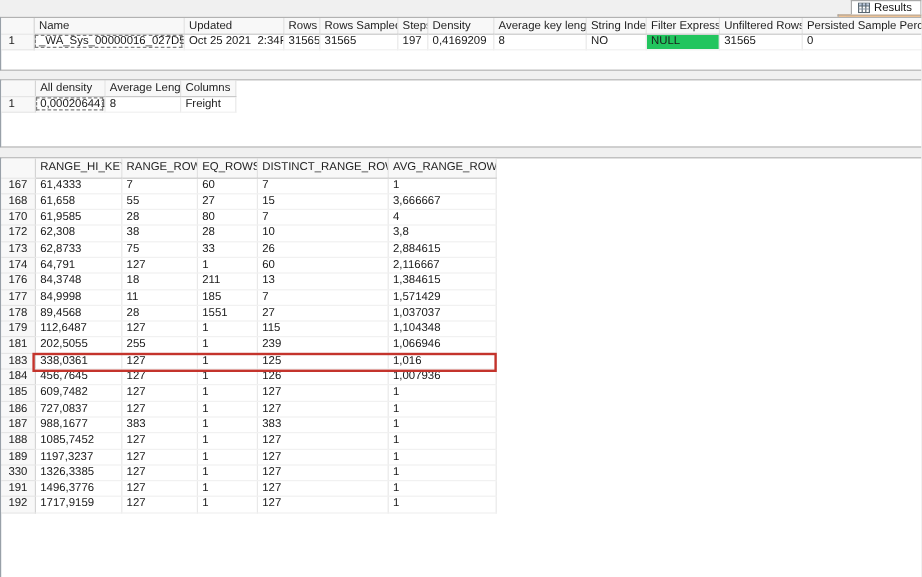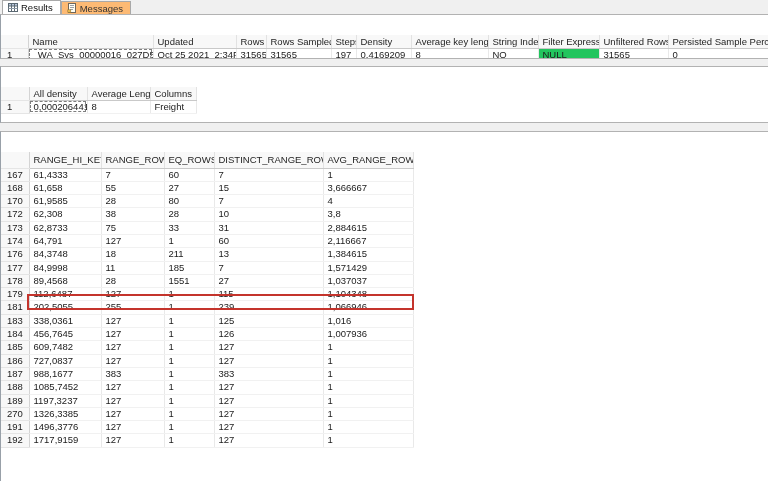--- a/index.html
+++ b/index.html
@@ -3,37 +3,37 @@
 <meta charset="utf-8">
 <style>
   html,body{margin:0;padding:0;background:#e8e8e8;}
   .screen{
     width:768px;height:481px;position:relative;overflow:hidden;
     background:#f0f0f0;
     font-family:"Liberation Sans", sans-serif;
     font-size:9.5px;color:#1a1a1a;
   }
   
-  .tabstrip{height:14px;display:flex;align-items:flex-end;background:#f0f0f0;padding-left:2px;box-sizing:border-box;}
+  .tabstrip{height:14px;display:flex;align-items:flex-end;background:#f0f0f0;padding-left:2px;box-sizing:border-box;flex-direction:column;}
   .tab{height:13px;display:flex;align-items:center;gap:3px;padding:0 7px 0 5px;
        border:1px solid #a9a9a9;border-bottom:none;background:#fdba74;color:#333;
        box-sizing:border-box;font-size:9.5px;white-space:nowrap;cursor:default;}
   .tab.active{background:#ffffff;height:14px;z-index:2;color:#111;}
   .tab .ticon{display:inline-flex;line-height:0;}
   
   .panel{background:#ffffff;border-top:1px solid #b2b2b2;border-bottom:1px solid #b2b2b2;
          border-left:1px solid #98a0a8;box-sizing:border-box;position:relative;overflow:hidden;}
   #panel-stats{height:45px;}
   #panel-density{height:57px;}
   #panel-histogram{height:364px;}
   .splitter{height:7px;background:#f0f0f0;}
   .splitter.s2{height:8px;}
   .bottomstrip{height:4px;background:#f0f0f0;border-top:1px solid #c8c8c8;box-sizing:border-box;}
   
-  table{border-collapse:collapse;table-layout:fixed;margin-top:20px;}
+  table{border-collapse:collapse;table-layout:fixed;}
   #panel-stats table{width:768px;}
   #panel-density table{width:195px;}
   #panel-histogram table{width:412px;}
   th,td{padding:0 2px 0 4px;overflow:hidden;white-space:pre;text-align:left;
         font-weight:normal;font-size:9.5px;box-sizing:border-box;}
   thead th{background:#f8f8f8;border-right:1px solid #e2e2e2;border-bottom:1px solid #c9c9c9;
            height:13px;color:#1e1e1e;}
   #panel-histogram thead th{height:16px;}
   td{background:#fff;border-right:1px solid #e9e9e9;border-bottom:1px solid #f1f1f1;height:13px;}
   #panel-histogram td{height:12.3px;line-height:12.3px;}
@@ -218,21 +218,21 @@
             <td>28</td>
             <td>10</td>
             <td>3,8</td>
           </tr>
 
           <tr>
             <td class="rowhdr">173</td>
             <td>62,8733</td>
             <td>75</td>
             <td>33</td>
-            <td>31</td>
+            <td>26</td>
             <td>2,884615</td>
           </tr>
 
           <tr>
             <td class="rowhdr">174</td>
             <td>64,791</td>
             <td>127</td>
             <td>1</td>
             <td>60</td>
             <td>2,116667</td>
@@ -343,21 +343,21 @@
           <tr>
             <td class="rowhdr">189</td>
             <td>1197,3237</td>
             <td>127</td>
             <td>1</td>
             <td>127</td>
             <td>1</td>
           </tr>
 
           <tr>
-            <td class="rowhdr">270</td>
+            <td class="rowhdr">330</td>
             <td>1326,3385</td>
             <td>127</td>
             <td>1</td>
             <td>127</td>
             <td>1</td>
           </tr>
 
           <tr>
             <td class="rowhdr">191</td>
             <td>1496,3776</td>

